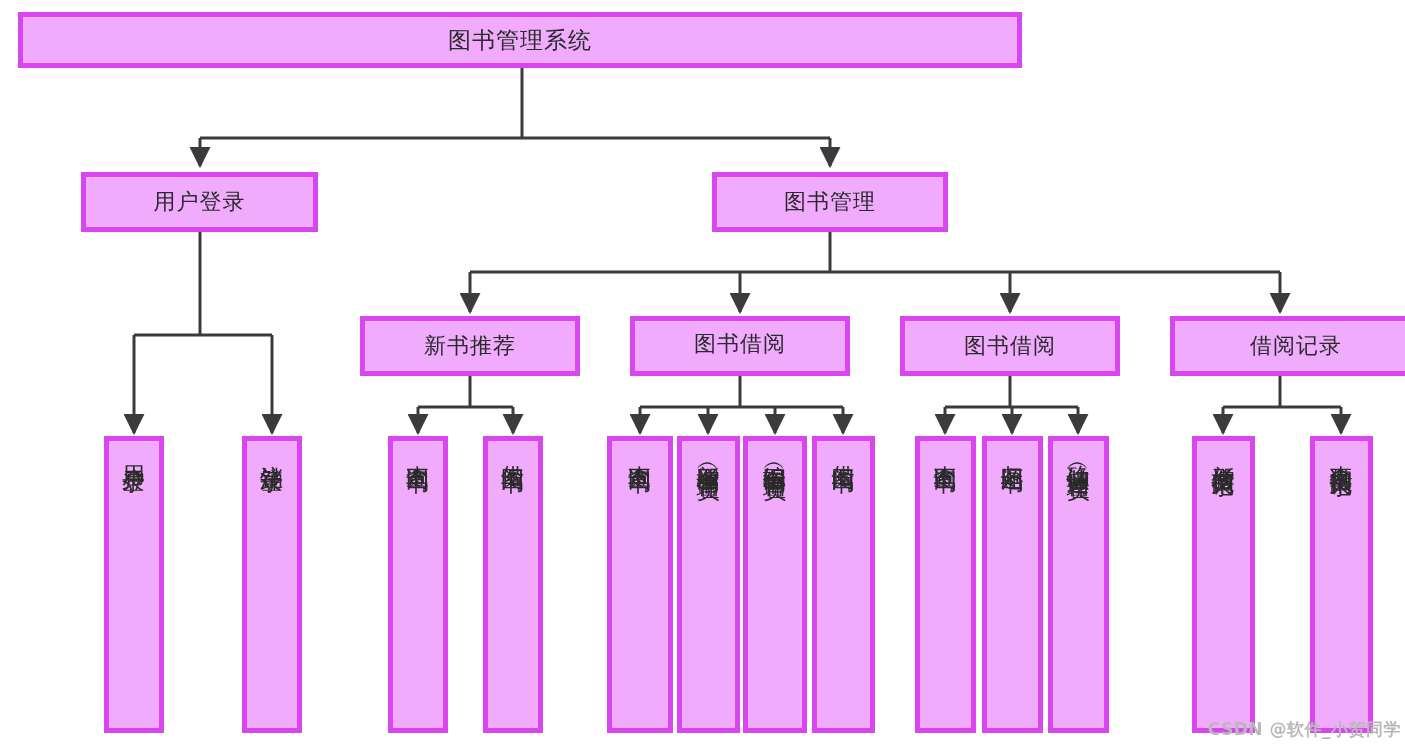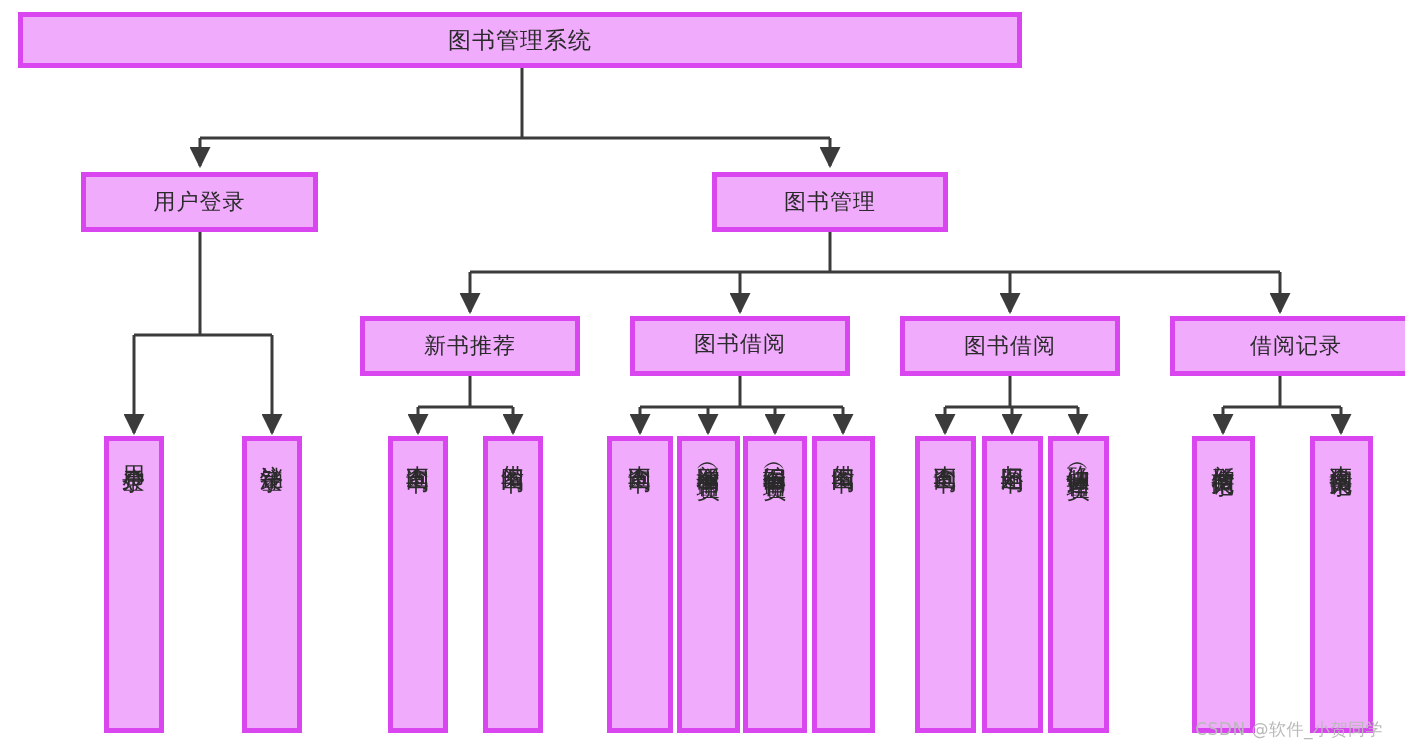--- a/index.html
+++ b/index.html
@@ -36,25 +36,26 @@
     writing-mode:vertical-rl;
     text-orientation:upright;
     font-size:23px;
     line-height:1.05;
     letter-spacing:2px;
     white-space:normal;
   }
   svg#links{position:absolute;left:0;top:0;width:1405px;height:747px;pointer-events:none;}
   #watermark{
     position:absolute;
-    right:22px;bottom:6px;
+    right:4px;bottom:6px;
     font-size:17px;
     color:#b9b9b9;
     letter-spacing:.5px;
     white-space:nowrap;
+    font-weight:bold;
   }
 </style>
 </head>
 <body>
 
 <div id="canvas">
 
   <svg id="links" viewBox="0 0 1405 747">
     <defs>
       <marker id="arrow" viewBox="0 0 10 10" refX="9" refY="5" markerWidth="7" markerHeight="7" orient="auto-start-reverse">

